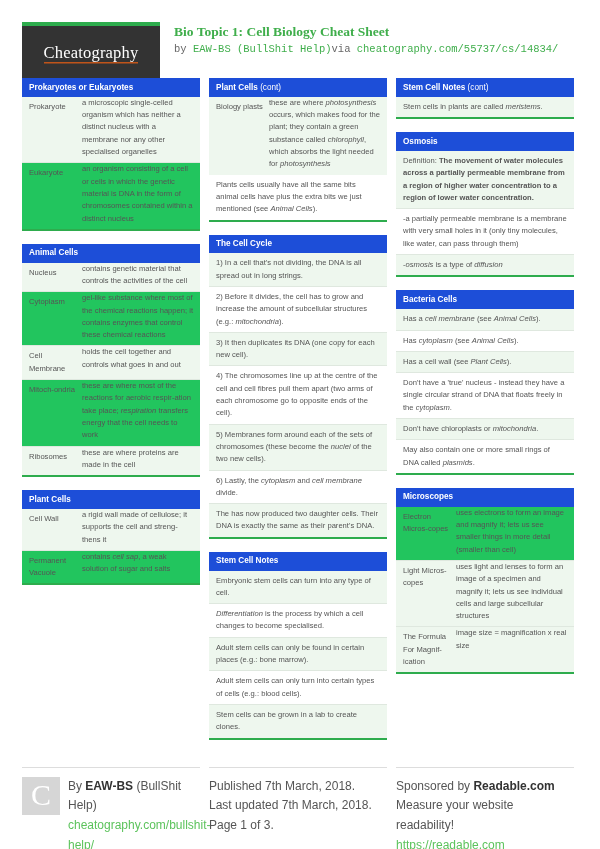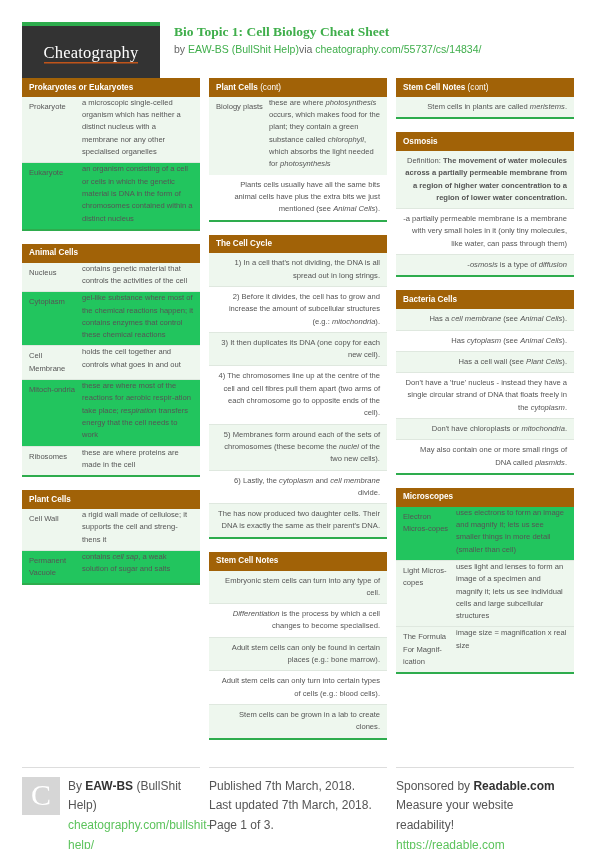--- a/index.html
+++ b/index.html
@@ -29,44 +29,44 @@
     background-size: 100% 1.5px;
     background-position: 0 100%;
   }
   .title-block { padding-left: 14px; padding-top: 2px; }
   .sheet-title {
     font-family: "Liberation Serif", serif;
     font-size: 13.5px; font-weight: bold; color: #3fae4b;
     line-height: 1.25;
   }
   .byline {
-    font-family: Liberation Sans, sans-serif;
+    font-family: Liberation Mono, monospace;
     font-size: 10.5px; color: #666666; margin-top: 2px; line-height: 1.3;
   }
   .byline .g { color: #3fae4b; }
 
   
   .columns { display: flex; gap: 9px; padding: 12px 22px 0 22px; align-items: flex-start; }
   .col { width: 178px; flex: 0 0 178px; }
 
   
   .card { margin-bottom: 13px; border-bottom: 2px solid #2eac4d; background: #ffffff; }
   .card-head {
-    background: #a16207; color: #ffffff;
+    background: #1d4ed8; color: #ffffff;
     font-size: 8.2px; font-weight: bold;
     padding: 4.5px 6px 4.5px 7px; line-height: 1.2;
   }
   .card-head .soft { font-weight: normal; }
   .row { display: flex; font-size: 7.6px; line-height: 1.62; }
   .row.odd { background: #eef7ee; }
   .row.even { background: #22c55e; }
   .row + .row { border-top: 1px solid #dfe8df; }
   .cell-k { width: 58px; flex: 0 0 58px; padding: 4px 4px 4px 7px; color: #555555; }
   .cell-v { flex: 1 1 auto; padding: 0 6px 4px 2px; color: #555555; }
-  .line { padding: 4px 7px; font-size: 7.6px; line-height: 1.62; color: #555555; text-align: right; }
+  .line { padding: 4px 7px; font-size: 7.6px; line-height: 1.62; color: #555555; }
   .line + .line { border-top: 1px solid #dfe8df; }
   .line.odd { background: #eef7ee; }
   .line.even { background: #ffffff; }
   em { font-style: italic; }
 
   
   .footer { display: flex; padding: 10px 22px 0 22px; margin-top: 4px; gap: 9px; }
   .fcol { width: 178px; flex: 0 0 178px; border-top: 1px solid #dddddd; padding-top: 9px; display: flex; gap: 8px; }
   .avatar {
     width: 38px; height: 38px; background: #d6d6d6; color: #ffffff;

